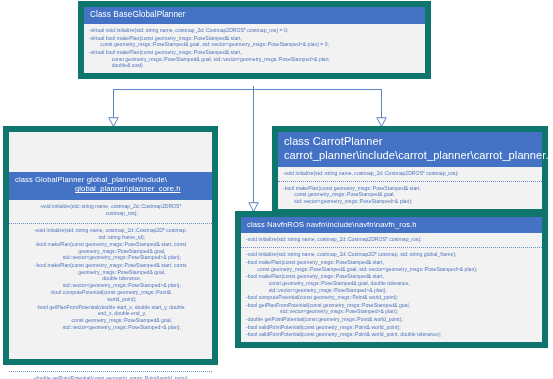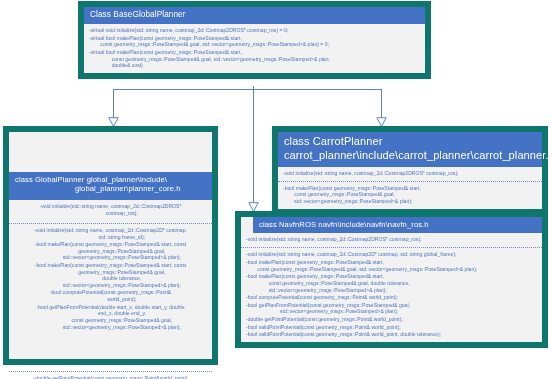--- a/index.html
+++ b/index.html
@@ -65,20 +65,21 @@
   }
   #global-planner .class-header {
     font-size: 7.6px;
     height: 28px;
     padding-top: 3px;
     margin-top: 40px;
   }
   #global-planner .class-header .hdr-line2 {
     display: block;
     padding-left: 60px;
+    text-decoration: underline;
   }
   #global-planner .class-section { font-size: 5.1px; text-align: center; }
   #global-planner .sec-a { height: 23px; }
   #global-planner .sec-b { height: 148px; }
   #global-planner .sec-c { height: 14px; }
   #global-planner .sec-d { height: 25px; }
 
   
   #carrot-planner {
     left: 272px;
@@ -89,21 +90,21 @@
   #carrot-planner .class-section { font-size: 5.1px; }
   #carrot-planner .sec-a { height: 14px; }
   #carrot-planner .sec-b { height: 28px; }
 
   
   #navfn-ros {
     left: 235px;
     top: 211px;
     width: 313px;
   }
-  #navfn-ros .class-header { font-size: 7.6px; margin-left: 12px; }
+  #navfn-ros .class-header { font-size: 7.6px; }
   #navfn-ros .class-section { font-size: 5.1px; }
   #navfn-ros .sec-a { height: 14px; }
 
   
   .connector {
     position: absolute;
     background: #5b84c4;
   }
   .conn-v { width: 1px; }
   .conn-h { height: 1px; }

